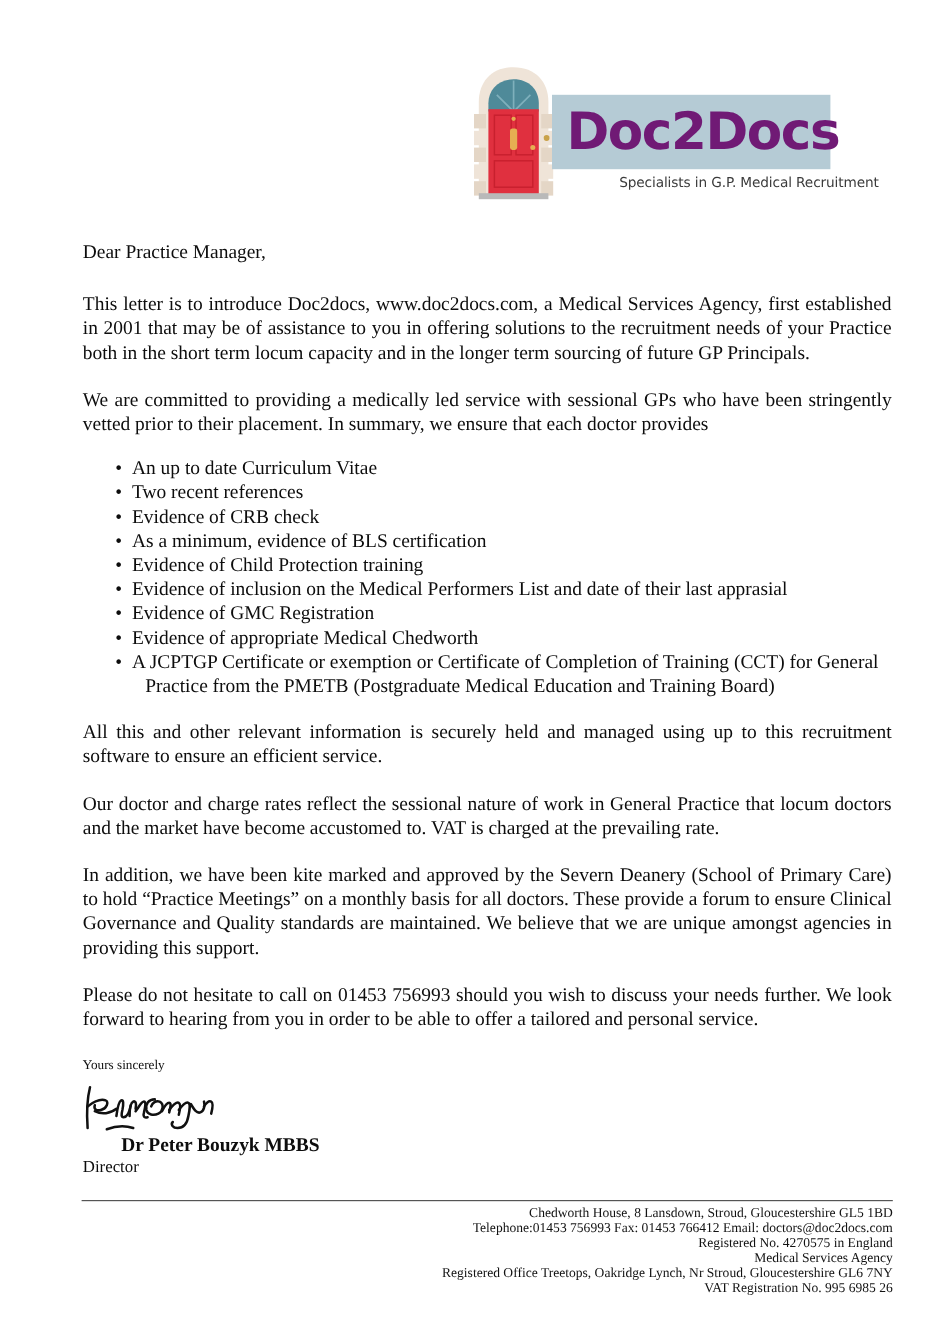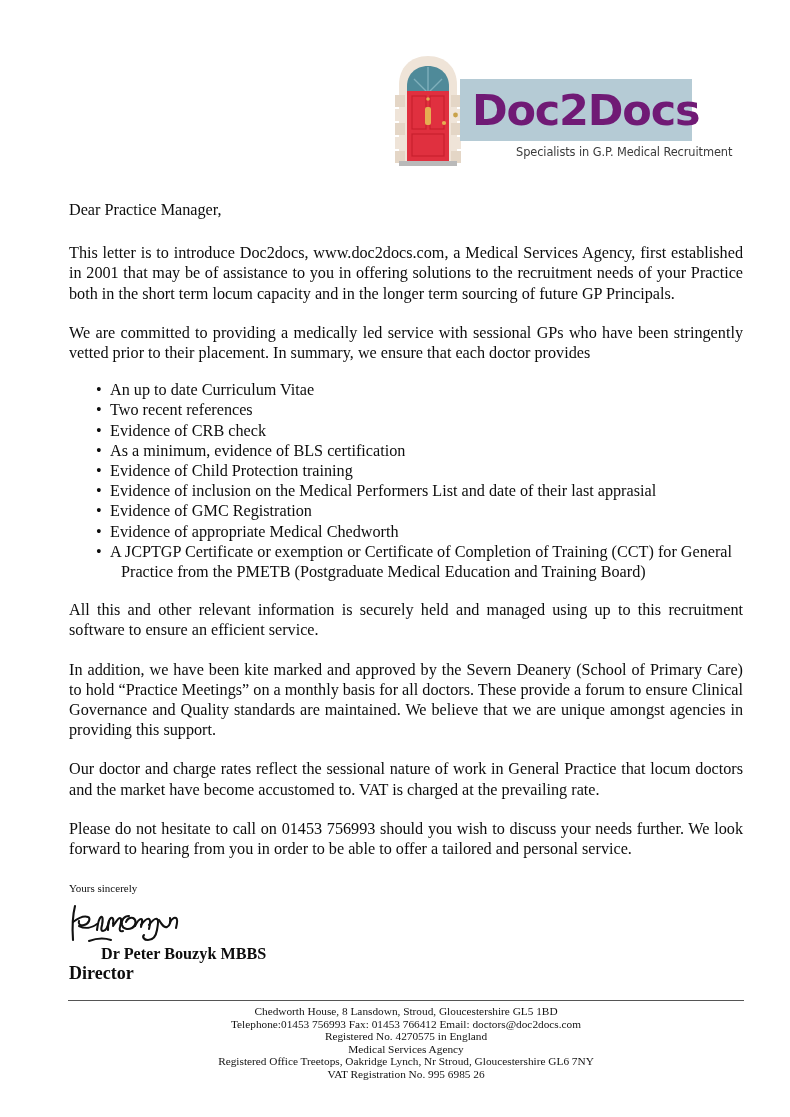--- a/index.html
+++ b/index.html
@@ -135,40 +135,40 @@
     margin: 2px 0 0 -2px;
   }
   .sig-name {
     font-size: 16.2px;
     line-height: 19px;
     font-weight: bold;
     margin-top: -3px;
     margin-left: 32px;
   }
   .sig-title {
-    font-size: 18px;
+    font-size: 14px;
     line-height: 19px;
-    font-weight: bold;
+    font-weight: normal;
   }
 
   
   .footer {
     position: absolute;
     left: 68px;
     top: 1000px;
     width: 676px;
   }
   .footer-rule {
     width: 100%;
     height: 1px;
     background: #555;
     margin-bottom: 4px;
   }
   .footer-line {
-    text-align: center;
+    text-align: right;
     font-size: 11.3px;
     line-height: 12.6px;
     color: #121212;
   }
 </style>
 </head>
 <body>
 
 <div class="letterhead">
   <div class="logo-wrap">
@@ -258,23 +258,23 @@
         <span class="li-text">Evidence of appropriate Medical Chedworth</span>
       </li>
     <li>
         <span class="bullet-dot">•</span>
         <span class="li-text">A JCPTGP Certificate or exemption or Certificate of Completion of Training (CCT) for General Practice from the PMETB (Postgraduate Medical Education and Training Board)</span>
       </li>
   </ul>
 
   <p>All this and other relevant information is securely held and managed using up to this recruitment software to ensure an efficient service.</p>
 
+  <p>Our doctor and charge rates reflect the sessional nature of work in General Practice that locum doctors and the market have become accustomed to. VAT is charged at the prevailing rate.</p>
+
   <p>In addition, we have been kite marked and approved by the Severn Deanery (School of Primary Care) to hold “Practice Meetings” on a monthly basis for all doctors. These provide a forum to ensure Clinical Governance and Quality standards are maintained. We believe that we are unique amongst agencies in providing this support.</p>
-
-  <p>Our doctor and charge rates reflect the sessional nature of work in General Practice that locum doctors and the market have become accustomed to. VAT is charged at the prevailing rate.</p>
 
   <p>Please do not hesitate to call on 01453 756993 should you wish to discuss your needs further. We look forward to hearing from you in order to be able to offer a tailored and personal service.</p>
 
   <div class="signoff">Yours sincerely</div>
 
   <svg class="signature-svg" width="140" height="48" viewBox="0 0 140 48">
     <g fill="none" stroke="#111" stroke-width="2.1" stroke-linecap="round" stroke-linejoin="round">
       <path d="M8 6 C6 14 5 26 6 40"></path>
       <path d="M6 22 C10 19 16 15 21 17 C24 18 22 24 17 25 C13 26 11 24 12 21"></path>
       <path d="M12 26 C18 29 25 28 30 24"></path>

